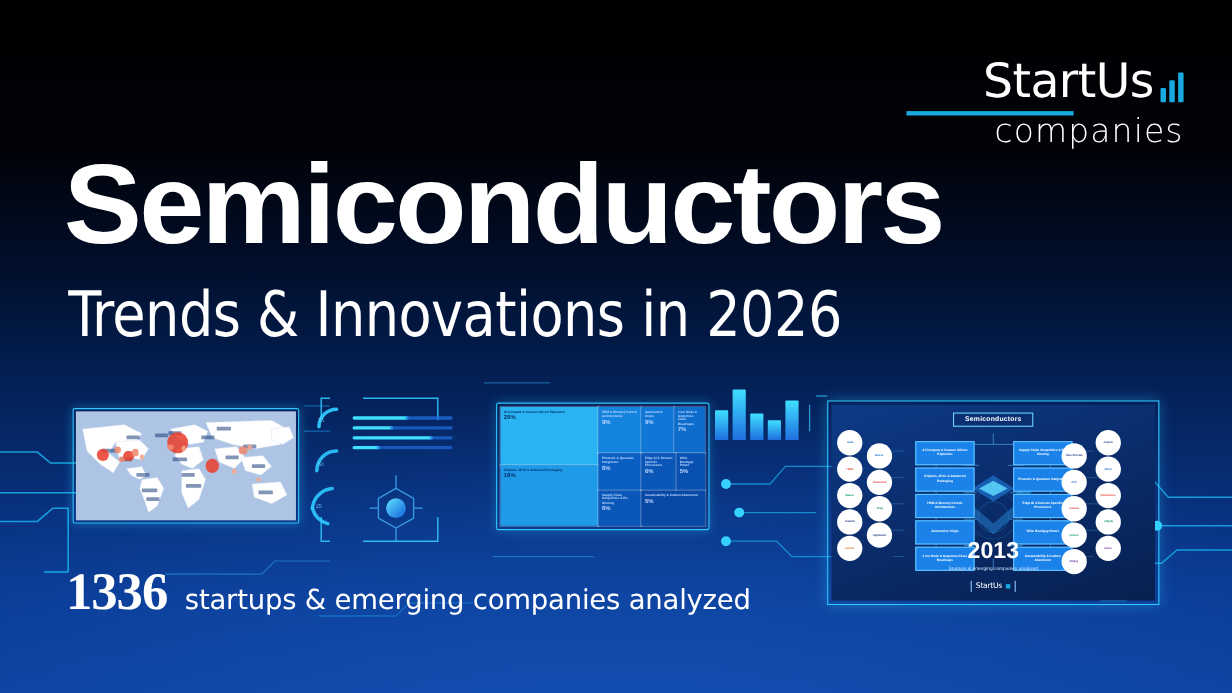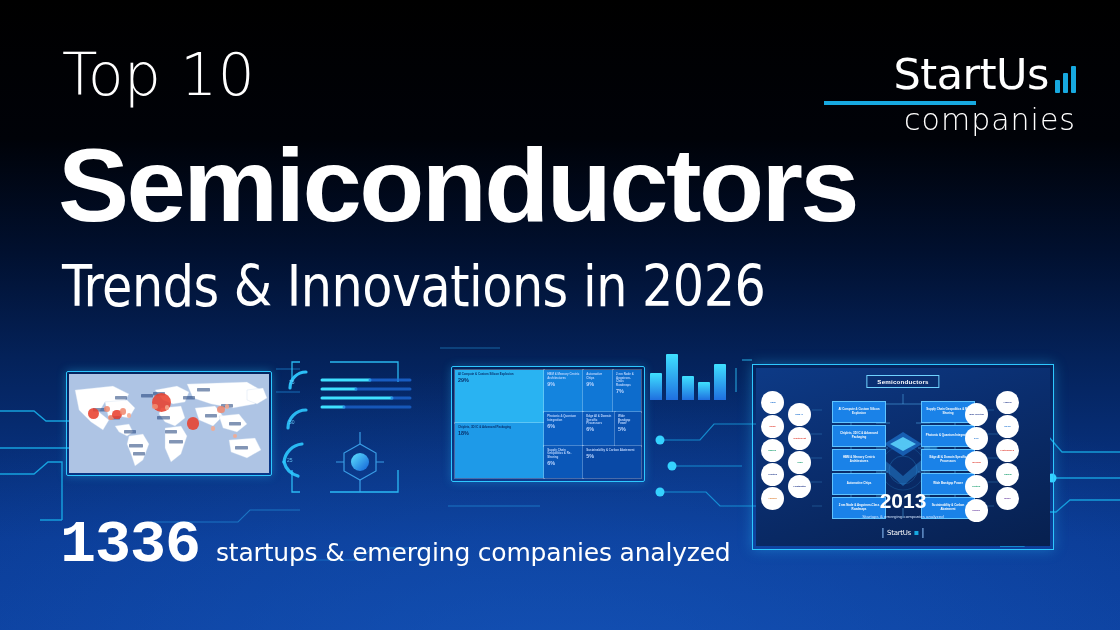--- a/index.html
+++ b/index.html
@@ -76,23 +76,23 @@
     font-size:57px; line-height:1;
     font-weight:300; color:#fff;
     letter-spacing:-.5px;
     font-family:"DejaVu Sans Condensed","DejaVu Sans", sans-serif;
     transform:scaleX(.96); transform-origin:left center;
   }
 
   
   .stat { position:absolute; left:60px; top:515px; display:flex; align-items:baseline; gap:16px; }
   .stat-number {
-    font-size:60px; font-weight:700; color:#fff;
+    font-size:48px; font-weight:700; color:#fff;
     letter-spacing:-1px; line-height:1;
-    font-family:Liberation Mono, monospace;
+    font-family:Liberation Serif, serif;
   }
   .stat-label {
     font-size:25px; font-weight:400; color:#fff;
     letter-spacing:-.2px; line-height:1;
     font-family:"DejaVu Sans", sans-serif;
   }
 
   
   .map-panel { position:absolute; left:66px; top:371px; width:206px; height:105px; }
   .map-frame {
@@ -232,21 +232,20 @@
       <path d="M742 360 H 752"></path>
       <path d="M736 368 V 392"></path>
     </g>
     <g stroke="#29a9ef" stroke-width="1.1" opacity=".5" fill="none">
       <path d="M300 510 H 250 L 238 522 H 150"></path>
       <path d="M440 348 H 500"></path>
       <path d="M448 506 H 540"></path>
     </g>
   </svg>
 
-  <div class="top10">Top 10</div>
 
   <div class="logo">
     <div class="logo-wordmark">
       <span class="logo-startus">StartUs</span>
       <span class="logo-bars">
         <i></i>
           <i></i>
           <i></i>
       </span>
     </div>

